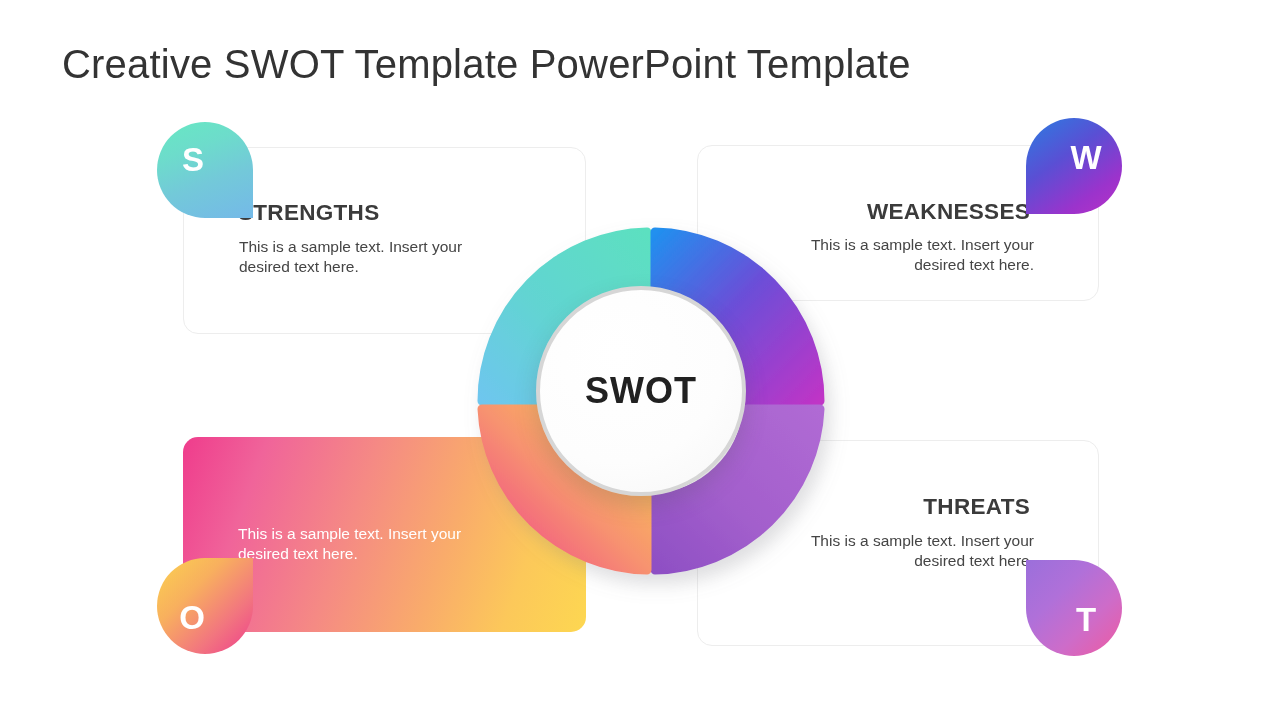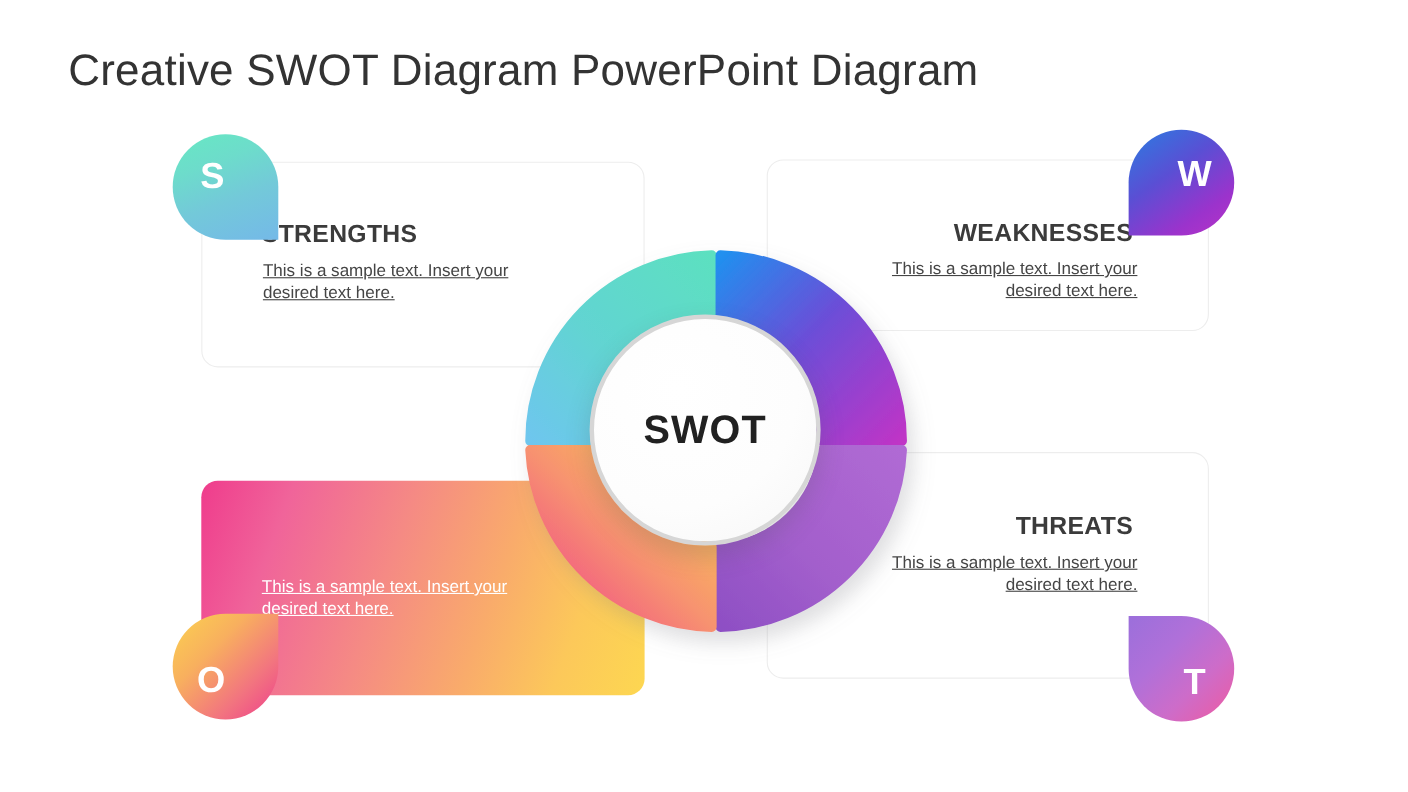--- a/index.html
+++ b/index.html
@@ -51,35 +51,34 @@
     font-weight: bold;
     color: #3b3b3b;
     letter-spacing: 0.3px;
     white-space: nowrap;
   }
   .card-body {
     position: absolute;
     font-size: 15.5px;
     line-height: 20px;
     color: #454545;
-    text-decoration: underline;
   }
 
   
   #card-strengths { left: 183px; top: 147px; width: 403px; height: 187px; }
   #card-strengths .card-title { left: 54px; top: 52px; }
   #card-strengths .card-body  { left: 55px; top: 89px; width: 240px; text-align: left; }
 
   
   #card-weaknesses { left: 697px; top: 145px; width: 402px; height: 156px; }
   #card-weaknesses .card-title { right: 68px; top: 53px; }
   #card-weaknesses .card-body  { right: 64px; top: 89px; width: 240px; text-align: right; }
 
   
-  #card-threats { left: 697px; top: 411px; width: 402px; height: 206px; }
+  #card-threats { left: 697px; top: 440px; width: 402px; height: 206px; }
   #card-threats .card-title { right: 68px; top: 53px; }
   #card-threats .card-body  { right: 64px; top: 90px; width: 240px; text-align: right; }
 
   
   #card-opportunities {
     left: 183px;
     top: 437px;
     width: 403px;
     height: 195px;
     background: linear-gradient(110deg, #ef3c8c 0%, #f0649a 18%, #f58a84 42%, #f9ab6b 64%, #fcc85a 82%, #fdd751 100%);
@@ -174,21 +173,21 @@
     font-weight: bold;
     color: #212121;
     letter-spacing: 1px;
   }
 </style>
 </head>
 <body>
 
 <div id="slide">
 
-  <div id="page-title">Creative SWOT Diagram PowerPoint Diagram</div>
+  <div id="page-title">Creative SWOT Template PowerPoint Template</div>
 
   <div class="card card-plain" id="card-strengths">
     <div class="card-title">STRENGTHS</div>
     <div class="card-body">This is a sample text. Insert your desired text here.</div>
   </div>
   <div class="leaf leaf-br" id="leaf-s">
     <span class="leaf-letter">S</span>
   </div>
 
   <div class="card card-plain" id="card-weaknesses">

